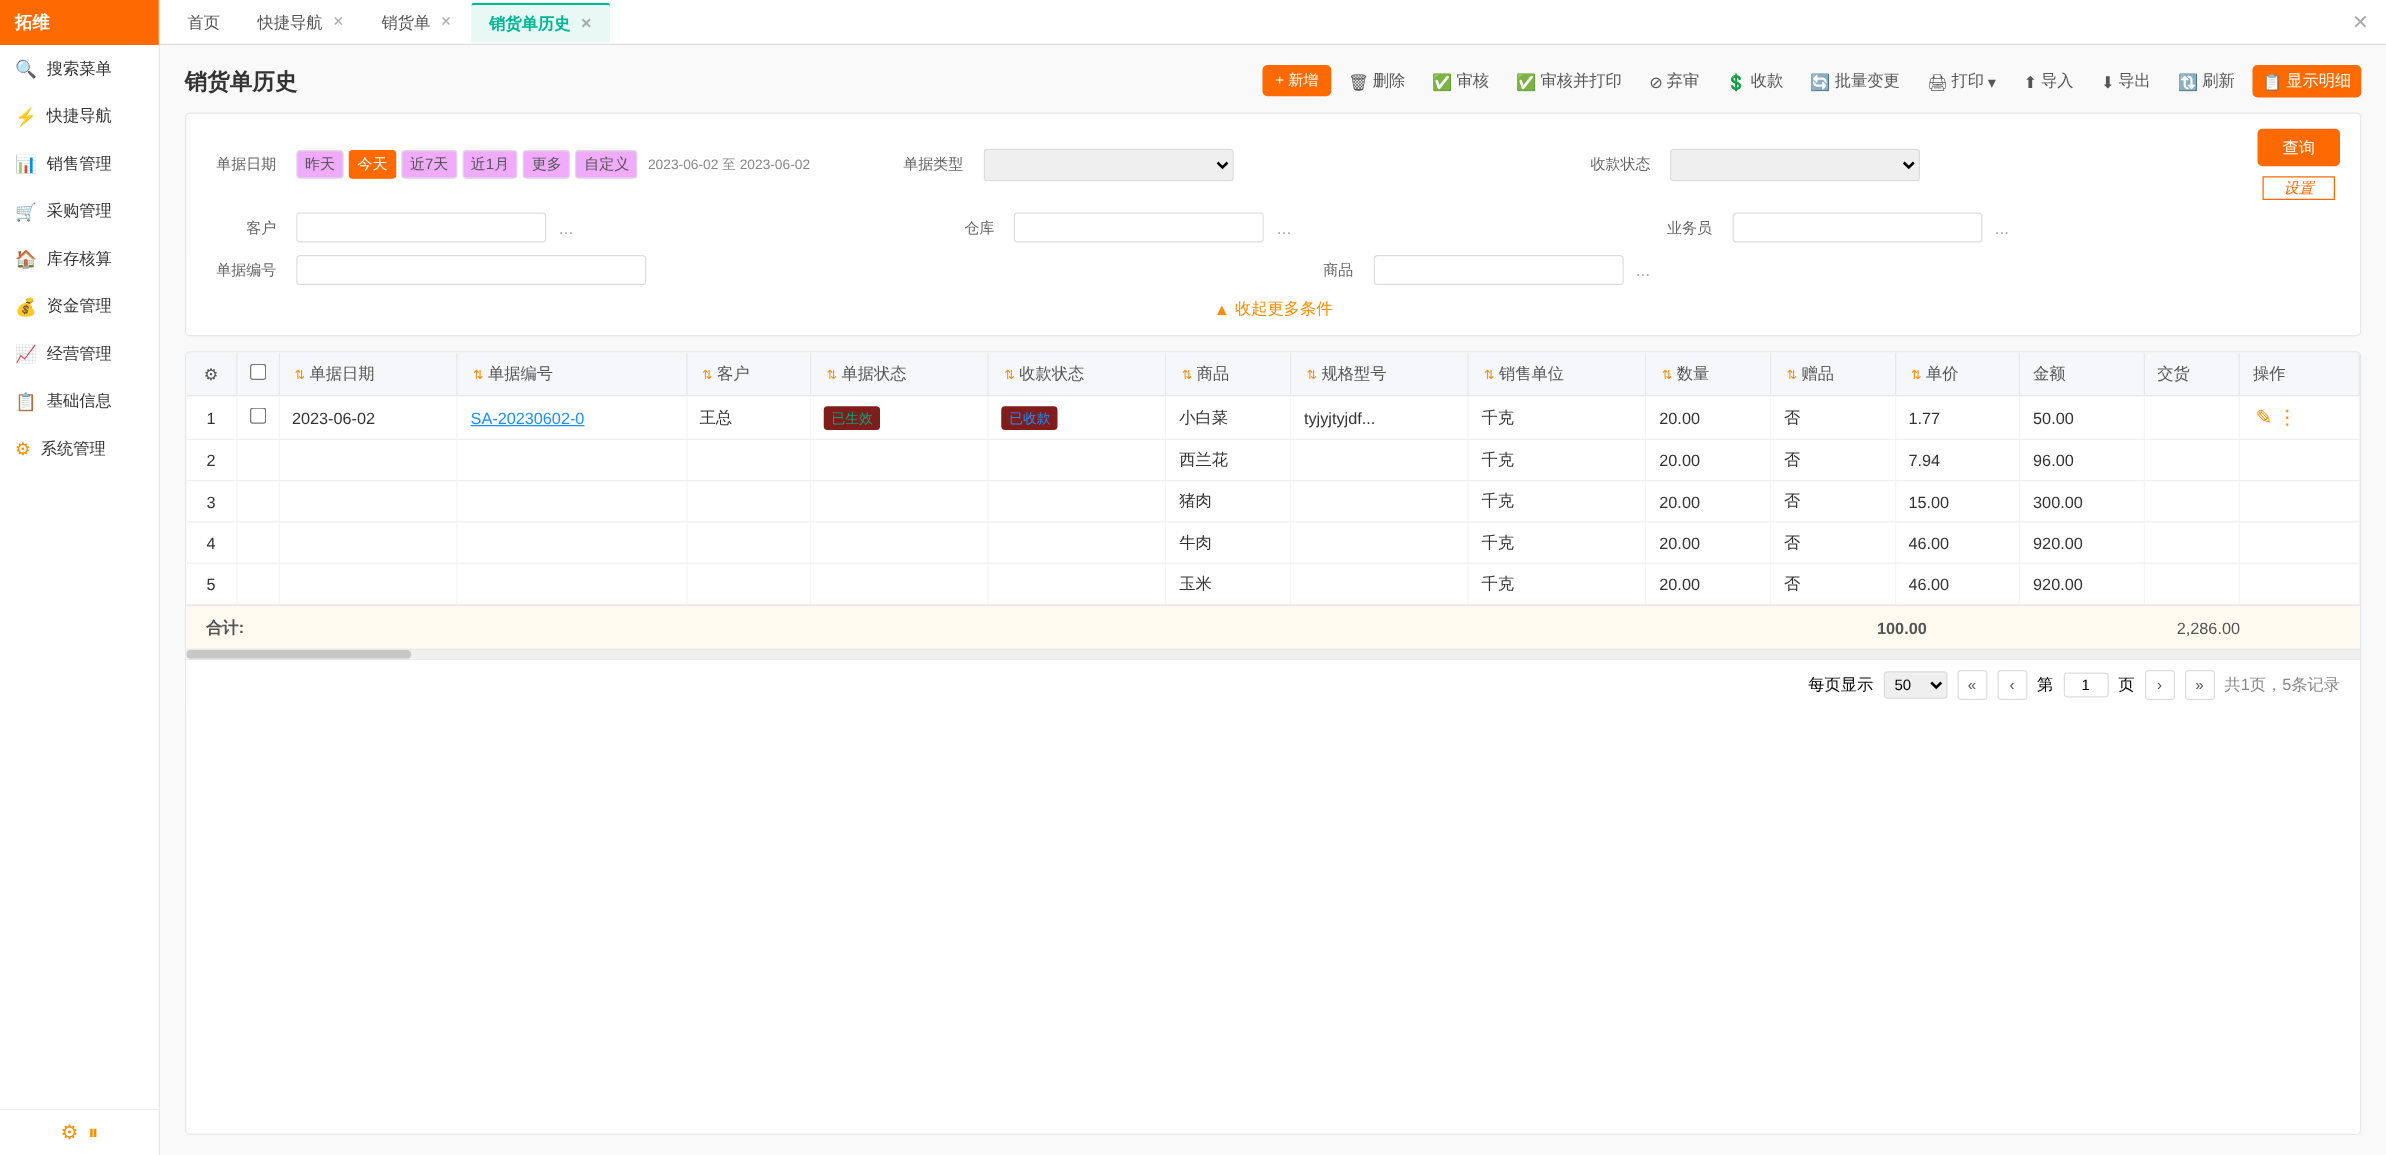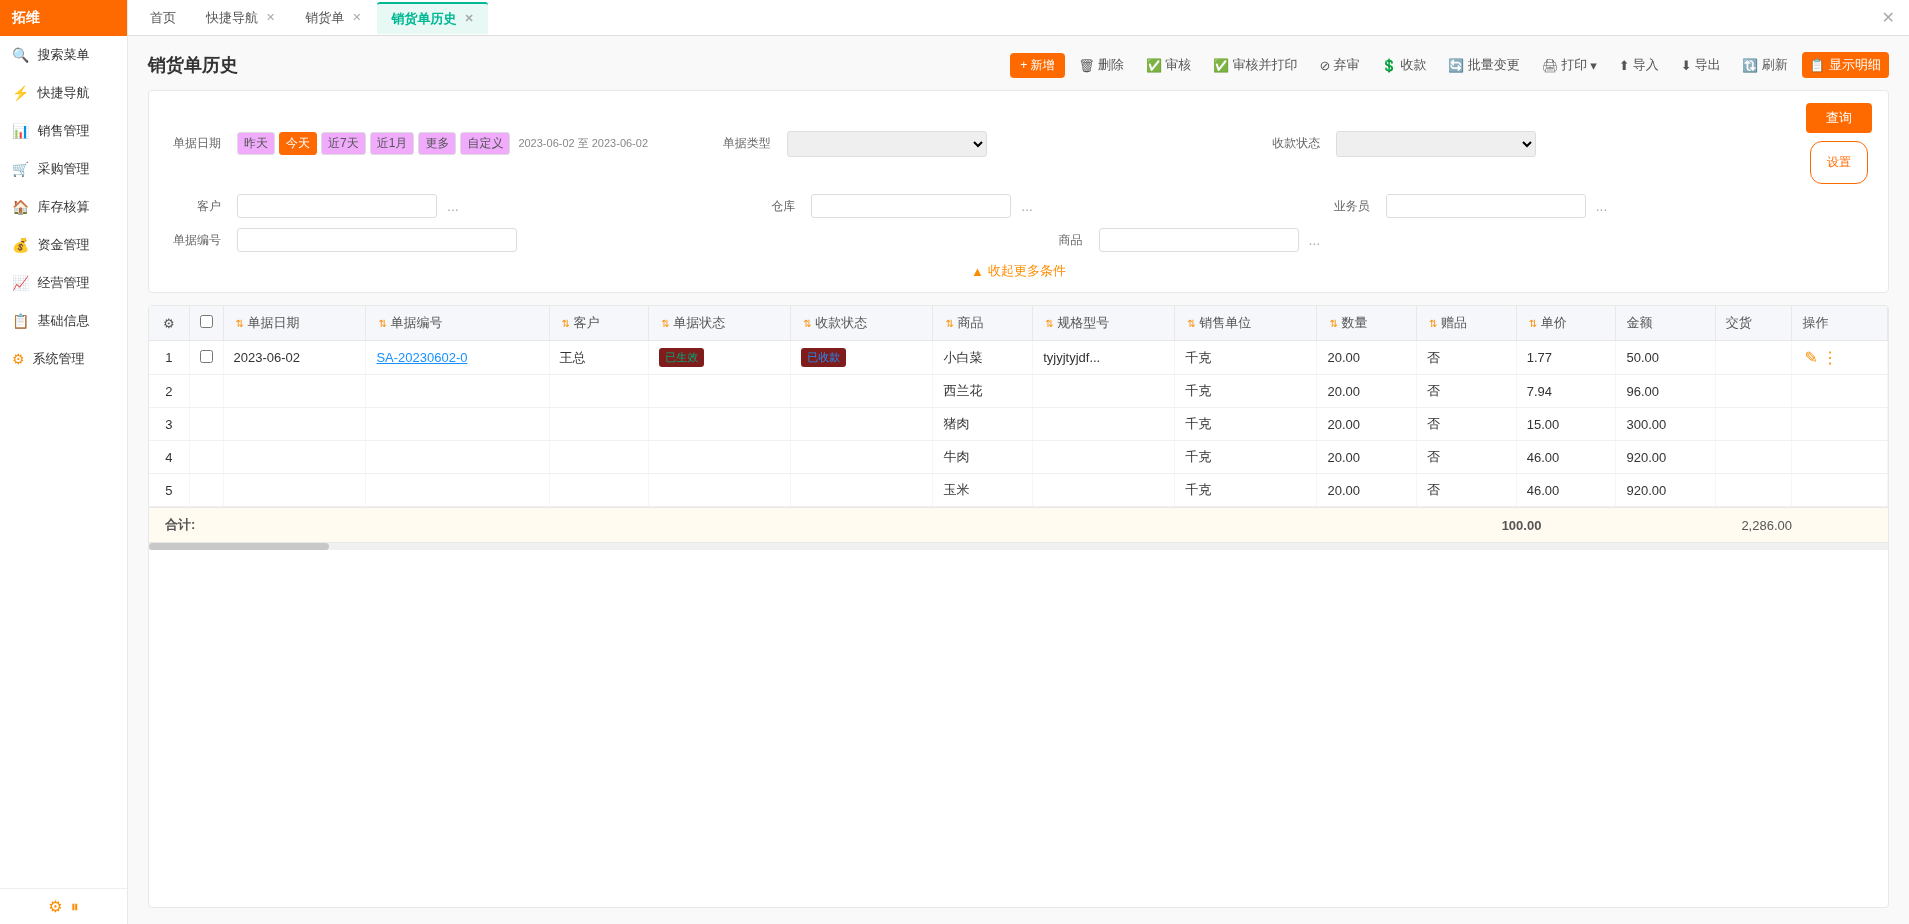--- a/index.html
+++ b/index.html
@@ -107,21 +107,21 @@
       justify-content: space-between;
       margin-bottom: 12px;
     }
     .page-title {
       font-size: 18px;
       font-weight: bold;
       color: #333;
     }
     .toolbar {
       display: flex;
-      align-items: center;
+      align-items: flex-start;
       gap: 6px;
       flex-wrap: wrap;
     }
     .toolbar-btn {
       display: flex;
       align-items: center;
       gap: 3px;
       padding: 4px 8px;
       border: none;
       background: none;
@@ -218,25 +218,26 @@
       border: none;
       border-radius: 4px;
       padding: 6px 20px;
       cursor: pointer;
       font-size: 13px;
     }
     .set-btn {
       background: none;
       border: 1px solid #ff6a00;
       color: #ff6a00;
-      border-radius: 12px;
-      padding: 12px 16px;
+      border-radius: 0;
+      padding: 0 16px;
       cursor: pointer;
       font-size: 12px;
       margin-top: 4px;
+      font-style: italic;
     }
 
     
     .table-container {
       background: #fff;
       border: 1px solid #e8e8e8;
       border-radius: 4px;
       overflow: auto;
       flex: 1;
       min-height: 0;
@@ -688,16 +689,32 @@
         <span class="footer-label">合计:</span>
         <span class="footer-spacer"></span>
         <span class="footer-qty" style="margin-right: 200px;">100.00</span>
         <span style="margin-right: 80px;">2,286.00</span>
       </div>
 
       <div class="table-scroll-bar">
         <div class="table-scroll-thumb"></div>
       </div>
 
+      <div class="pagination">
+        <span>每页显示</span>
+        <select class="page-size-select">
+          <option value="20">20</option>
+          <option value="50" selected="">50</option>
+          <option value="100">100</option>
+        </select>
+        <button class="page-btn">«</button>
+        <button class="page-btn">‹</button>
+        <span>第</span>
+        <input type="text" class="page-input" value="1" style="">
+        <span>页</span>
+        <button class="page-btn">›</button>
+        <button class="page-btn">»</button>
+        <span class="page-info">共1页，5条记录</span>
+      </div>
     </div>
 
   </div>
 </div>
 
 </body></html>

